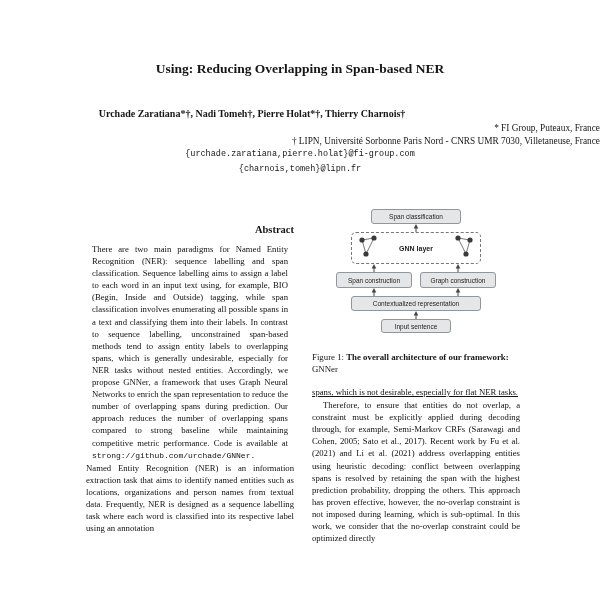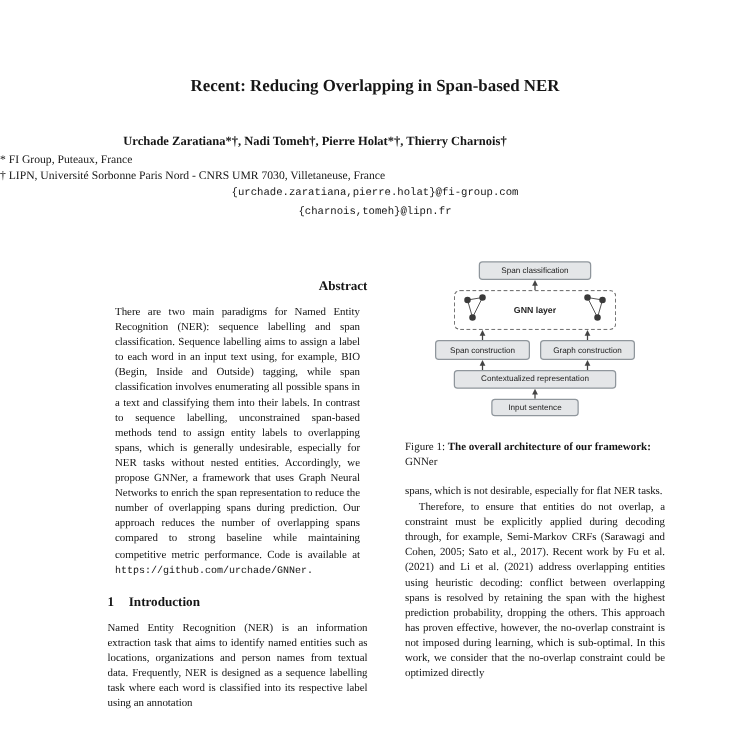--- a/index.html
+++ b/index.html
@@ -5,39 +5,39 @@
   * { margin:0; padding:0; box-sizing:border-box; }
   html,body { width:600px; height:600px; background:#ffffff; overflow:hidden; }
   .page { position:relative; width:600px; height:600px; background:#ffffff;
           font-family:"Liberation Serif", serif; color:#161616; }
 
   
   .title { position:absolute; top:60px; left:0; width:600px; text-align:center;
            font-size:13.5px; font-weight:bold; line-height:17px; }
   .authors { position:absolute; top:108px; left:0; width:504px; text-align:center;
              font-size:10px; font-weight:bold; }
-  .affil { position:absolute; left:0; width:600px; text-align:left; font-size:9.3px; }
+  .affil { position:absolute; left:0; width:600px; text-align:right; font-size:9.3px; }
   .a1 { top:123px; } .a2 { top:136px; }
   .email { position:absolute; left:0; width:600px; text-align:center;
            font-family:"Liberation Mono", monospace; font-size:8.5px; }
   .e1 { top:149px; } .e2 { top:164px;font-family:Liberation Mono, monospace; }
 
   
   .col { position:absolute; overflow:hidden; }
   .col-left  { left:86px;  top:224px; width:208px; height:376px; }
-  .col-right { left:324px; top:207px; width:208px; height:393px; }
+  .col-right { left:312px; top:207px; width:208px; height:393px; }
 
   .abstract-heading { text-align:right; font-weight:bold; font-size:10.5px; margin-bottom:8px; }
   .body-text { font-size:8.7px; line-height:12.1px; text-align:justify; color:#111; }
   .abstract-body { margin:0 6px; }
   .mono-url { font-family:"Liberation Mono", monospace; font-size:8px; }
   .section-heading { font-weight:bold; font-size:10.5px; margin-top:14px; margin-bottom:8px; }
   .sec-num { display:inline-block; width:17px; }
   .indent { text-indent:11px;font-family:Liberation Serif, serif; }
-  .rc-p1 { margin-bottom:1px; }
+  .rc-p1 { margin-bottom:1px;text-decoration:underline; }
 
   
   .figure { position:relative; width:160px; height:128px; margin:2px 0 14px 24px; }
   .fig-svg { position:absolute; left:0; top:0; }
   .fig-box { position:absolute; background:#e4e6e8; border:1px solid #8f969c; border-radius:3px;
              font-family:"Liberation Sans", sans-serif; font-size:6.5px; color:#222;
              display:flex; align-items:center; justify-content:center; white-space:nowrap; }
   .b-spanclass { left:35px;  top:0;     width:90px;  height:15px; }
   .fig-gnn   { position:absolute; left:15px; top:23px; width:130px; height:32px;
                border:1px dashed #767676; border-radius:5px;
@@ -50,36 +50,33 @@
 
   .caption { font-size:8.8px; line-height:12px; margin-bottom:11px; text-align:left; }
   .cap-bold { font-weight:bold; }
 </style>
 </head>
 <body>
 
 <div class="page">
 
   <div class="title">
-    <div>Recent: Reducing Overlapping in Span-based NER</div>
+    <div>Using: Reducing Overlapping in Span-based NER</div>
   </div>
   <div class="authors">Urchade Zaratiana*†, Nadi Tomeh†, Pierre Holat*†, Thierry Charnois†</div>
   <div class="affil a1">* FI Group, Puteaux, France</div>
   <div class="affil a2">† LIPN, Université Sorbonne Paris Nord - CNRS UMR 7030, Villetaneuse, France</div>
   <div class="email e1">{urchade.zaratiana,pierre.holat}@fi-group.com</div>
   <div class="email e2">{charnois,tomeh}@lipn.fr</div>
 
   <div class="col col-left">
     <div class="abstract-heading">Abstract</div>
     <div class="body-text abstract-body">
       <span>There are two main paradigms for Named Entity Recognition (NER): sequence labelling and span classification. Sequence labelling aims to assign a label to each word in an input text using, for example, BIO (Begin, Inside and Outside) tagging, while span classification involves enumerating all possible spans in a text and classifying them into their labels. In contrast to sequence labelling, unconstrained span-based methods tend to assign entity labels to overlapping spans, which is generally undesirable, especially for NER tasks without nested entities. Accordingly, we propose GNNer, a framework that uses Graph Neural Networks to enrich the span representation to reduce the number of overlapping spans during prediction. Our approach reduces the number of overlapping spans compared to strong baseline while maintaining competitive metric performance. Code is available at</span>
-      <span class="mono-url">https://github.com/urchade/GNNer.</span>
-    </div>
-    <div class="section-heading">
-      <span class="sec-num">1</span><span>Introduction</span>
+      <span class="mono-url">strong://github.com/urchade/GNNer.</span>
     </div>
     <div class="body-text">Named Entity Recognition (NER) is an information extraction task that aims to identify named entities such as locations, organizations and person names from textual data. Frequently, NER is designed as a sequence labelling task where each word is classified into its respective label using an annotation</div>
   </div>
 
   <div class="col col-right">
 
     <div class="figure">
       <svg class="fig-svg" width="160" height="128" viewBox="0 0 160 128">
 
         <g stroke="#444" stroke-width="1">

